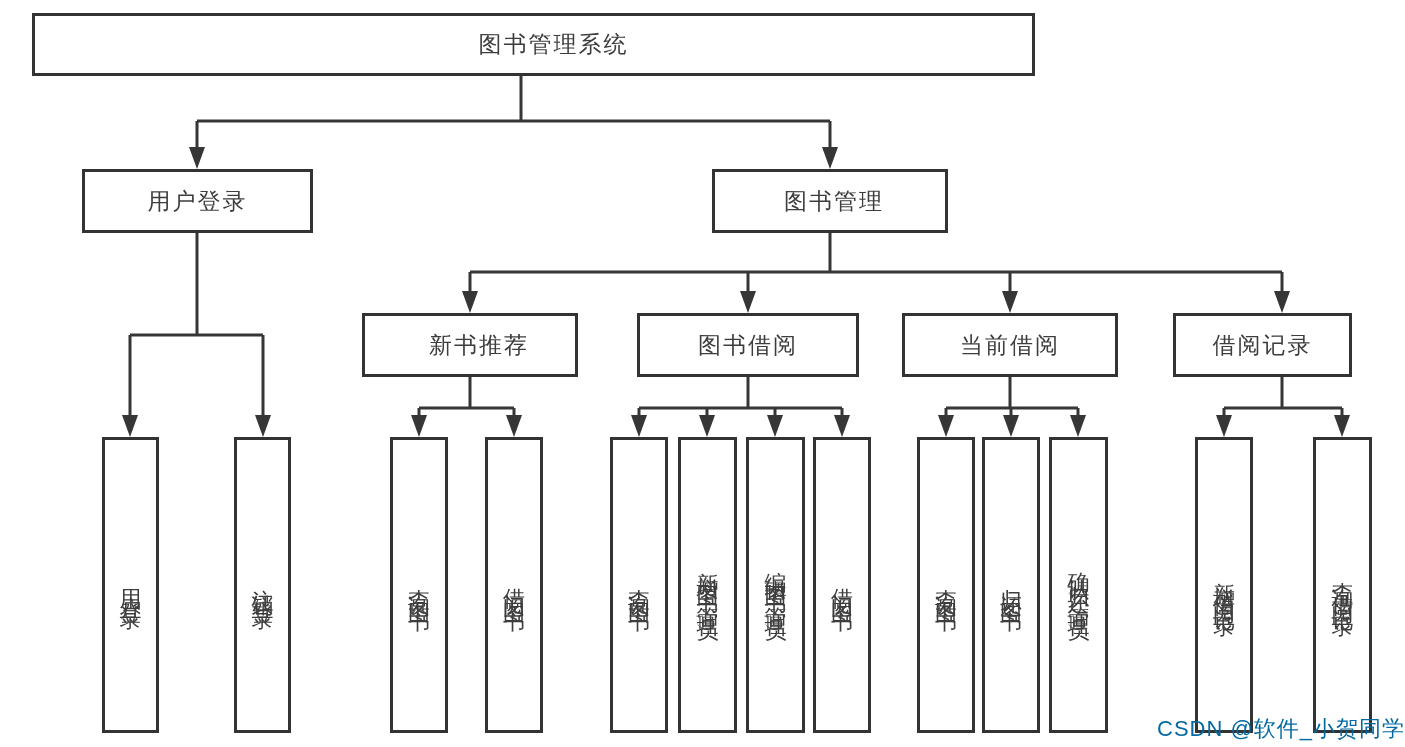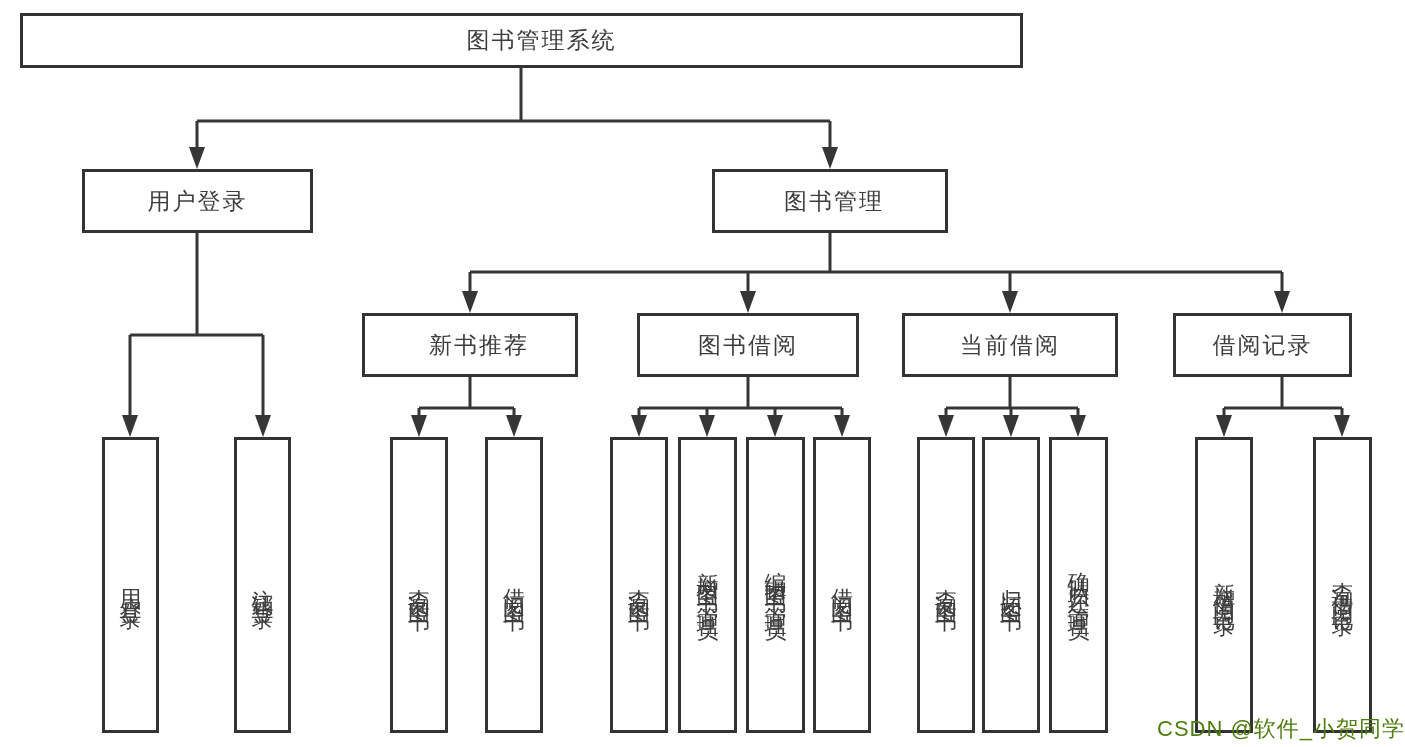--- a/index.html
+++ b/index.html
@@ -44,21 +44,21 @@
     letter-spacing: 7px;
     line-height: 1;
     white-space: nowrap;
   }
   .watermark {
     position: absolute;
     left: 1157px;
     top: 714px;
     width: 240px;
     font-size: 22px;
-    color: #4d7c0f;
+    color: #0369a1;
     letter-spacing: 1px;
     white-space: nowrap;
     text-align: right;
   }
 </style>
 </head>
 <body>
 
 <div class="canvas">
 
@@ -98,21 +98,21 @@
       <polygon points="767,415 783,415 775,437"></polygon>
       <polygon points="834,415 850,415 842,437"></polygon>
       <polygon points="938,415 954,415 946,437"></polygon>
       <polygon points="1003,415 1019,415 1011,437"></polygon>
       <polygon points="1070,415 1086,415 1078,437"></polygon>
       <polygon points="1216,415 1232,415 1224,437"></polygon>
       <polygon points="1334,415 1350,415 1342,437"></polygon>
     </g>
   </svg>
 
-  <div class="box hbox" style="left:20px; top:13px; width:1003px; height:55px;padding-left:40px;">图书管理系统</div>
+  <div class="box hbox" style="left:32px; top:13px; width:1003px; height:63px;padding-left:40px;">图书管理系统</div>
 
   <div class="box hbox" style="left:82px; top:169px; width:231px; height:64px;">用户登录</div>
   <div class="box hbox" style="left:712px; top:169px; width:236px; height:64px;padding-left:8px;">图书管理</div>
 
   <div class="box hbox" style="left:362px; top:313px; width:216px; height:64px;padding-left:18px;">新书推荐</div>
   <div class="box hbox" style="left:637px; top:313px; width:222px; height:64px;">图书借阅</div>
   <div class="box hbox" style="left:902px; top:313px; width:216px; height:64px;">当前借阅</div>
   <div class="box hbox" style="left:1173px; top:313px; width:179px; height:64px;">借阅记录</div>
 
   <div class="box vbox" style="left:102px; top:437px; width:57px; height:296px;">用户登录</div>

